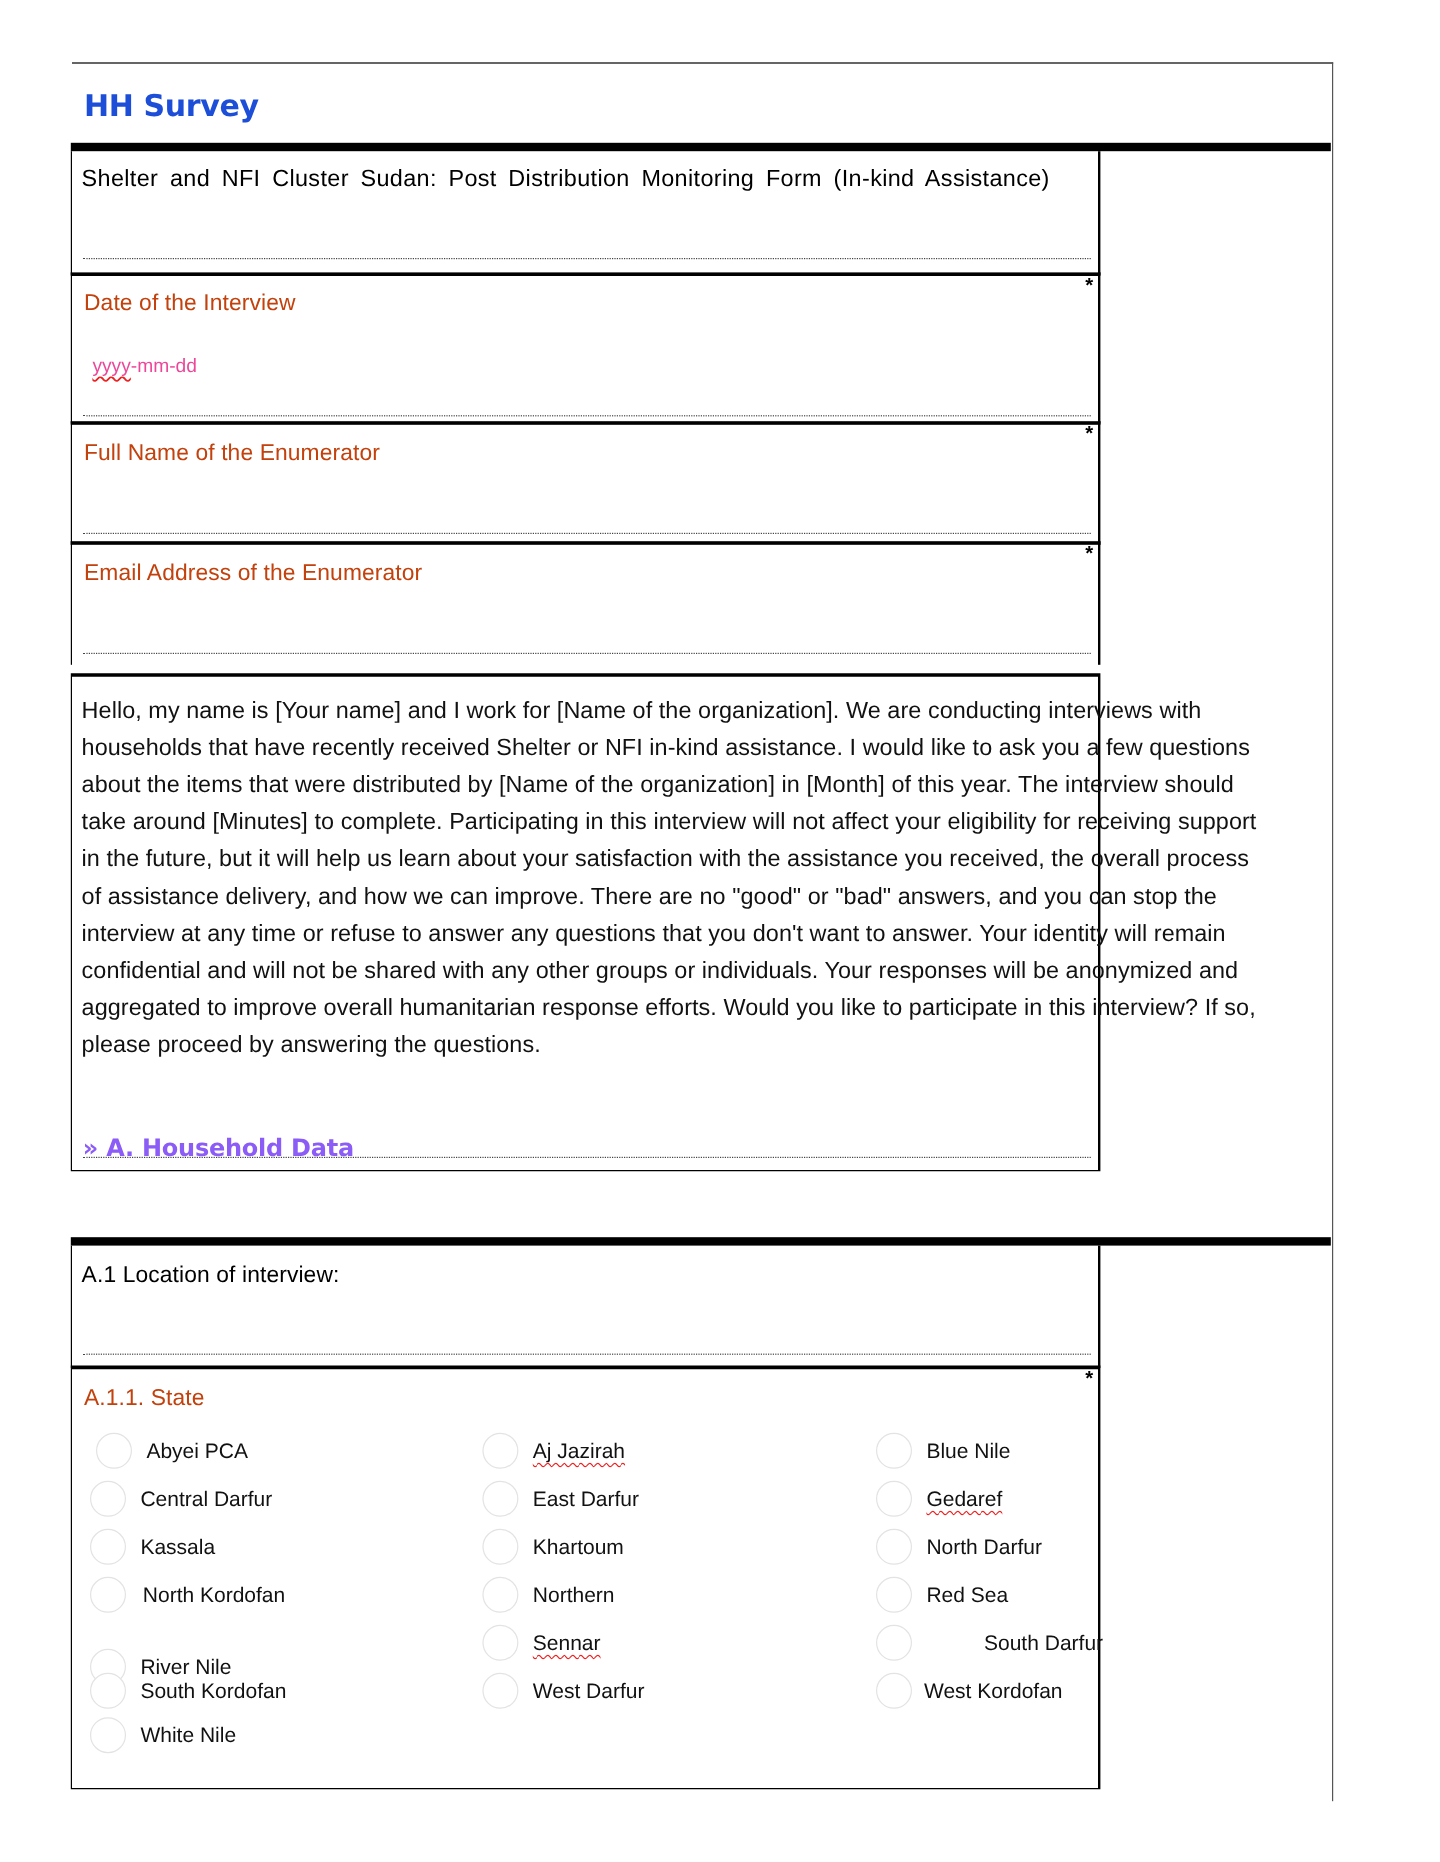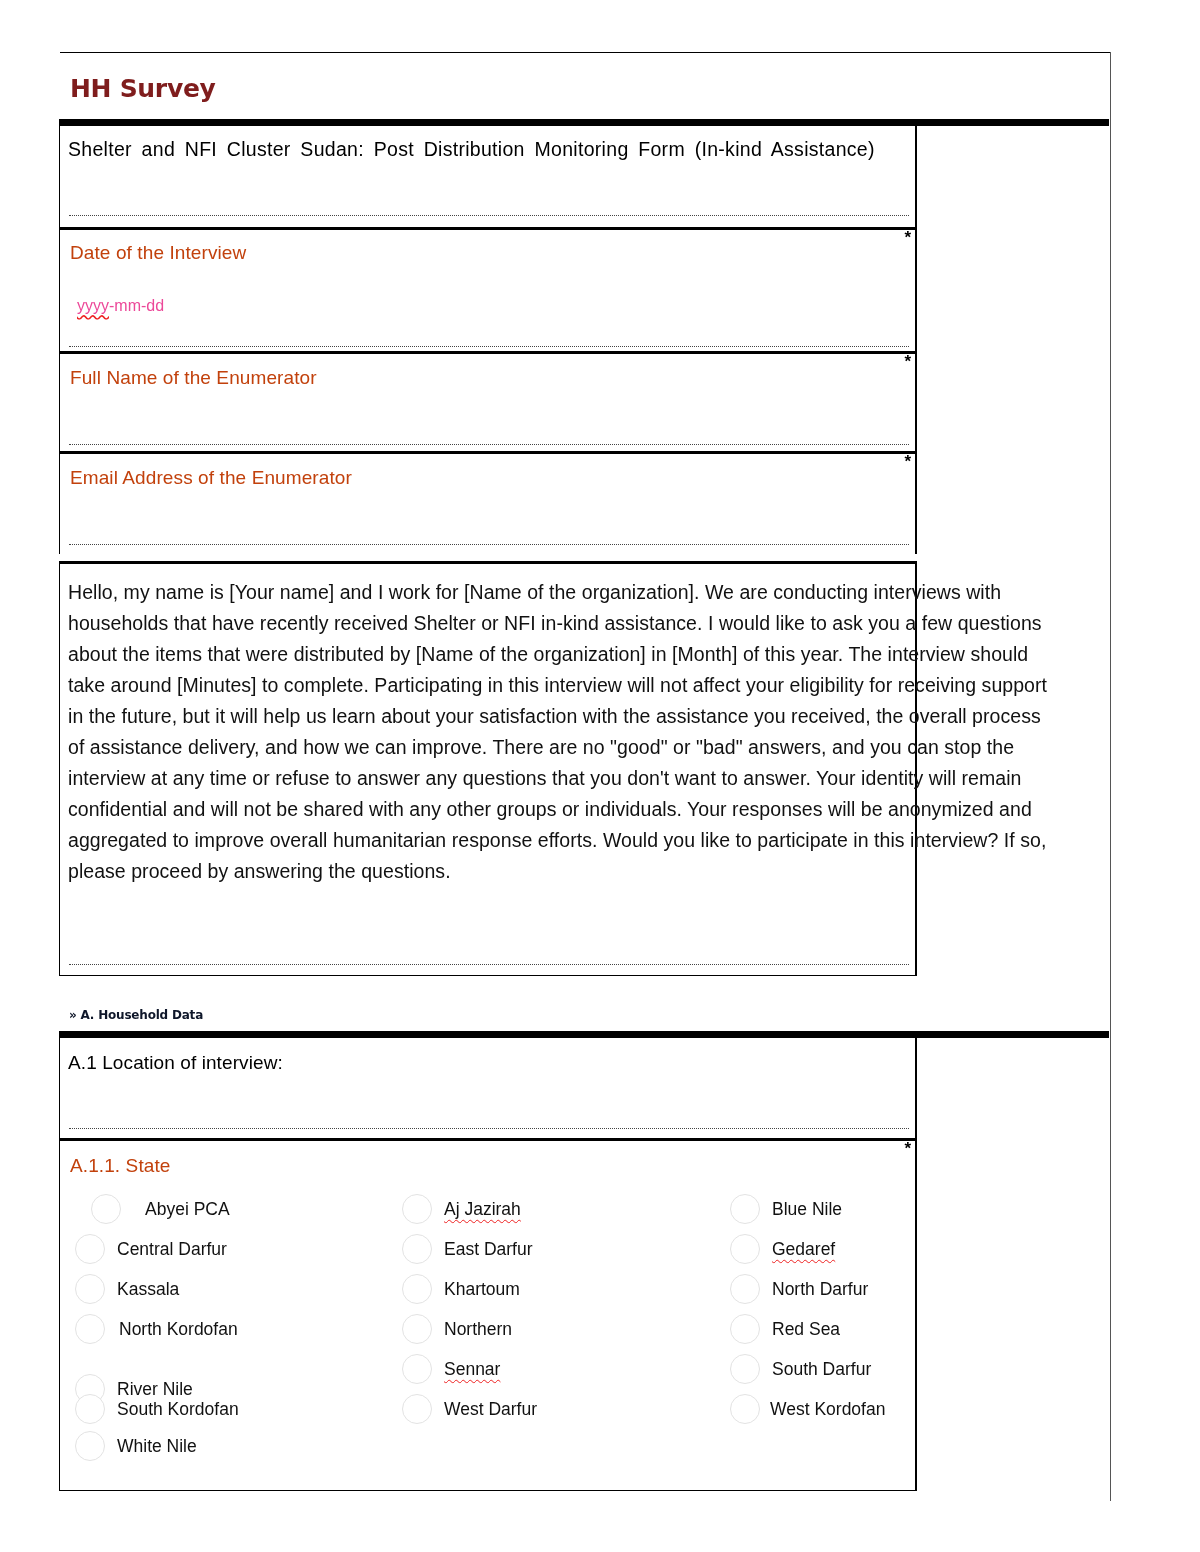--- a/index.html
+++ b/index.html
@@ -5,26 +5,26 @@
   * { box-sizing: border-box; margin: 0; padding: 0; }
   html, body { width: 1200px; height: 1552px; background: #ffffff; }
   body { position: relative; font-family: "Liberation Sans", sans-serif; color: #000; }
 
   .page-top-line { position: absolute; left: 60px; top: 52px; width: 1051px; height: 1px; background: #000; }
   .page-right-edge { position: absolute; left: 1110px; top: 52px; width: 1px; height: 1449px; background: #555; }
 
   .form-title {
     position: absolute; left: 70px; top: 74px;
     font-family: "DejaVu Sans", sans-serif; font-weight: bold; font-size: 25px; letter-spacing: -0.3px;
-    color: #7f1d1d;
+    color: #1d4ed8;
   }
   .section-header {
-    position: absolute; left: 69px; top: 1008px;
-    font-family: "DejaVu Sans", sans-serif; font-weight: bold; font-size: 12px; letter-spacing: -0.2px;
-    color: #0f172a;
+    position: absolute; left: 69px; top: 944px;
+    font-family: "DejaVu Sans", sans-serif; font-weight: bold; font-size: 20px; letter-spacing: -0.2px;
+    color: #8b5cf6;
   }
 
   .heavy-bar { position: absolute; left: 59px; width: 1050px; height: 7px; background: #000; }
 
   .qbox {
     position: absolute; left: 59px; width: 858px;
     border-left: 1.5px solid #000; border-right: 2px solid #000;
   }
   .qbox.top-thick { border-top: 3px solid #000; }
   .qbox.bottom-thin { border-bottom: 1.5px solid #000; }
@@ -103,21 +103,21 @@
   <div class="qlabel dark" style="top:14px; left:8px;">A.1 Location of interview:</div>
   <div class="dotline" style="top:90px;"></div>
 </div>
 
 <div class="qbox top-thick bottom-thin" style="top:1138px; height:353px;">
   <span class="required-star">*</span>
   <div class="qlabel" style="top:14px;">A.1.1. State</div>
 
   <div class="radio-grid">
 
-    <label class="radio-item" style="left:16px; top:0;gap:12px;">
+    <label class="radio-item" style="left:5px; top:0;">
         <span class="radio-circle"></span>
         <span class="radio-label">Abyei PCA</span>
       </label>
     <label class="radio-item" style="left:327px; top:0;">
         <span class="radio-circle"></span>
         <span class="radio-label spell">Aj Jazirah</span>
       </label>
     <label class="radio-item" style="left:655px; top:0;">
         <span class="radio-circle"></span>
         <span class="radio-label">Blue Nile</span>
@@ -163,21 +163,21 @@
       </label>
 
     <label class="radio-item" style="left:0; top:160px;margin-top:20px;">
         <span class="radio-circle"></span>
         <span class="radio-label">River Nile</span>
       </label>
     <label class="radio-item" style="left:327px; top:160px;">
         <span class="radio-circle"></span>
         <span class="radio-label spell">Sennar</span>
       </label>
-    <label class="radio-item" style="left:655px; top:160px;">
+    <label class="radio-item" style="left:655px; top:160px;gap:48px;">
         <span class="radio-circle"></span>
         <span class="radio-label">South Darfur</span>
       </label>
 
     <label class="radio-item" style="left:0; top:200px;">
         <span class="radio-circle"></span>
         <span class="radio-label">South Kordofan</span>
       </label>
     <label class="radio-item" style="left:327px; top:200px;">
         <span class="radio-circle"></span>

